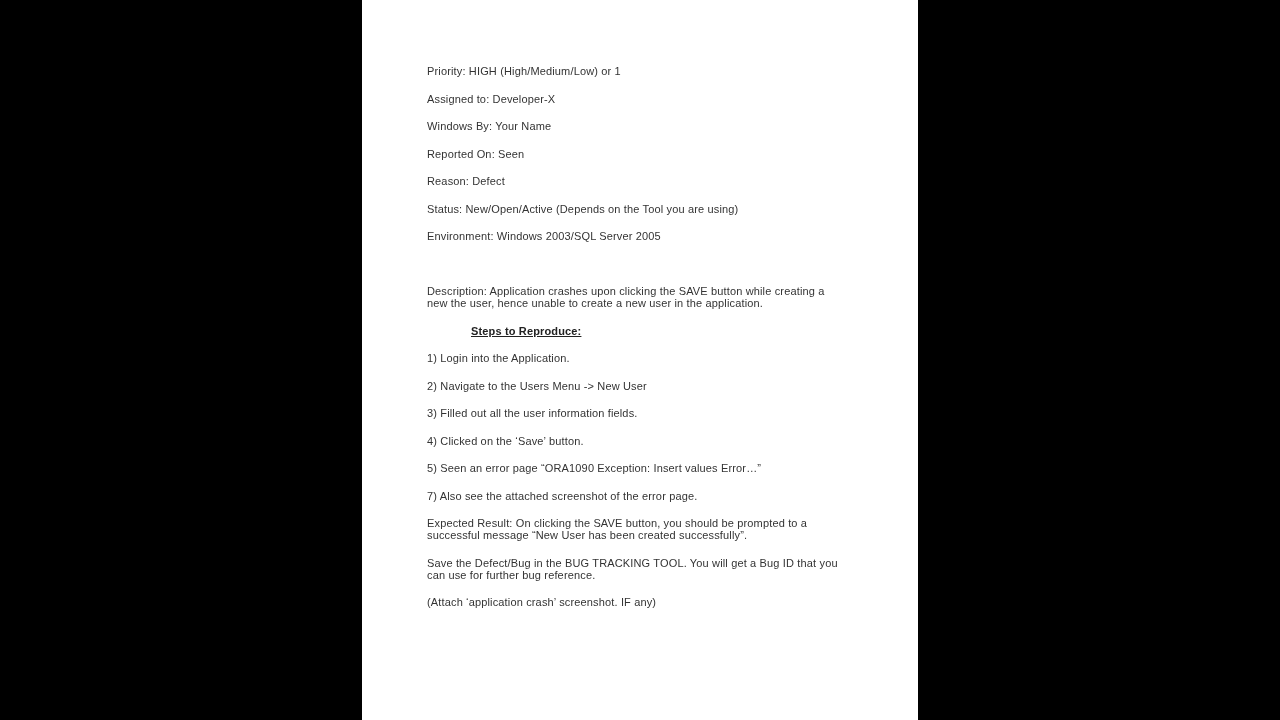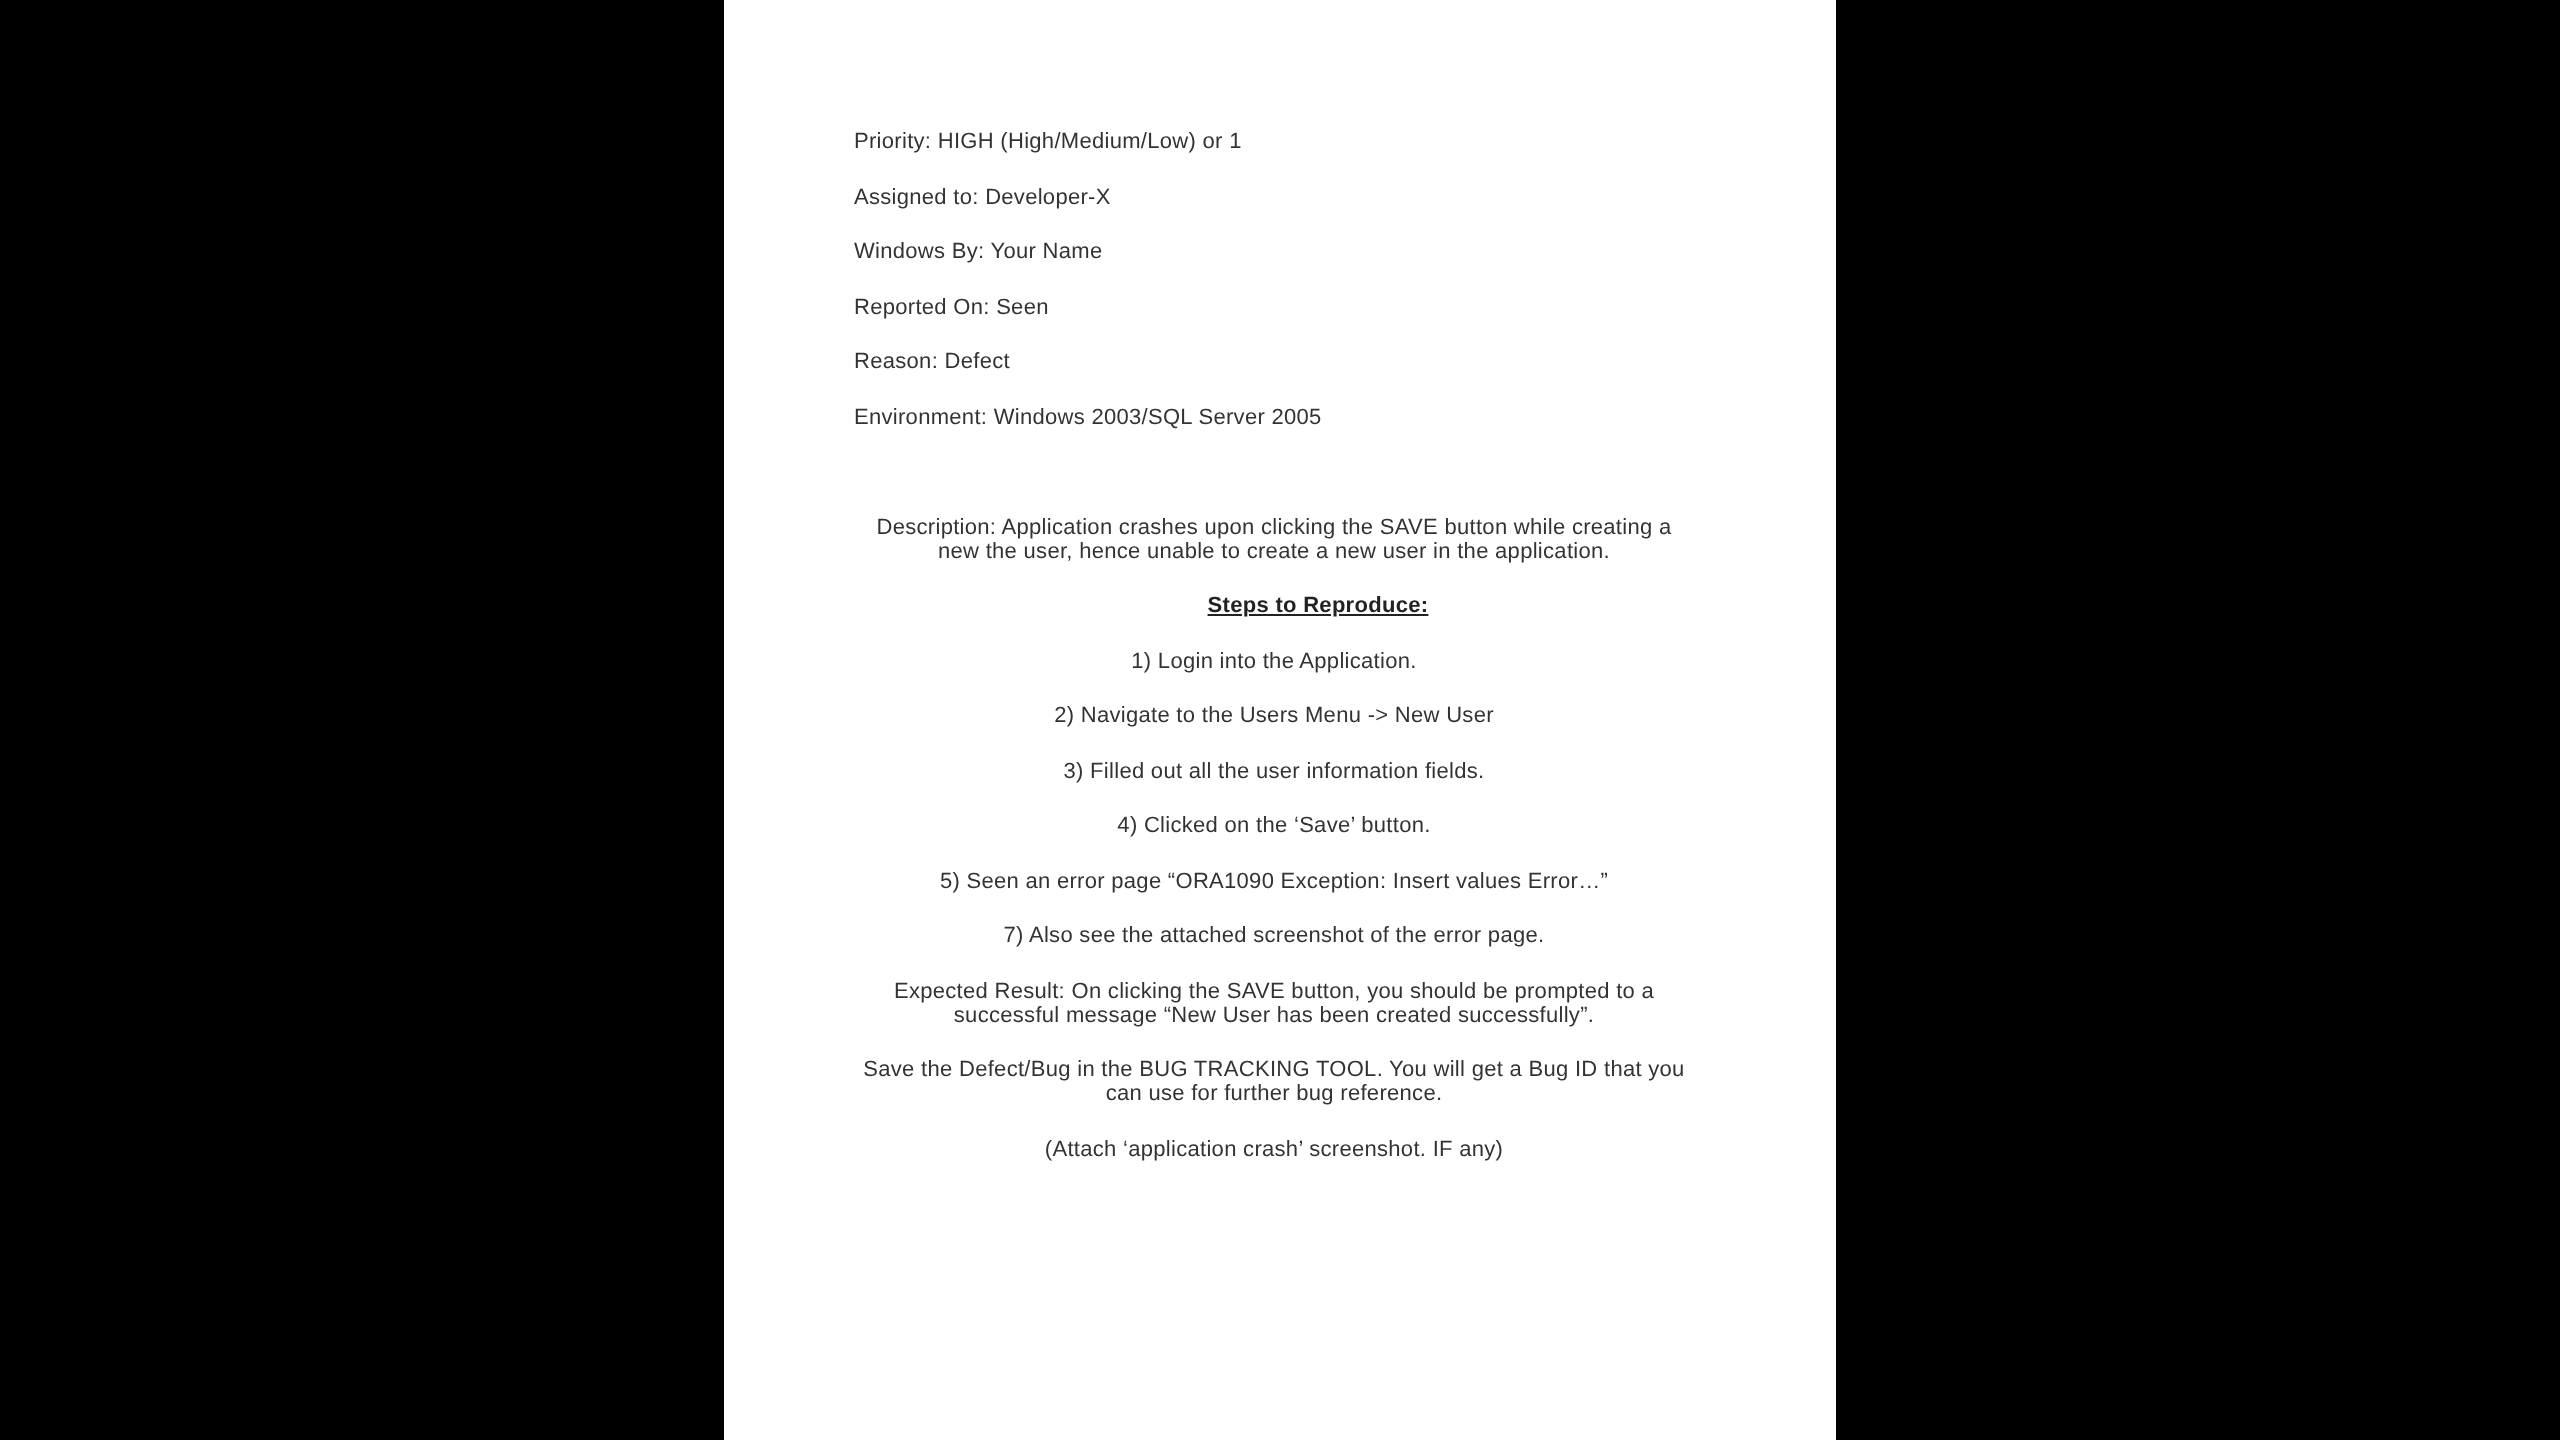--- a/index.html
+++ b/index.html
@@ -32,21 +32,20 @@
       width: 420px;
       font-family: "Liberation Sans", sans-serif;
       font-size: 11px;
       line-height: 12px;
       color: #333333;
       letter-spacing: 0.15px;
     }
     .para {
       margin: 0 0 15.5px 0;
       white-space: normal;
-      text-align: center;
     }
     .field-line {
       margin: 0 0 15.5px 0;
       height: 12px;
     }
     .gap {
       height: 27.5px;
     }
     .heading {
       font-weight: bold;
@@ -76,20 +75,24 @@
       </div>
       <div class="field-line">
         <span>Reported On:</span>
         <span>Seen</span>
       </div>
       <div class="field-line">
         <span>Reason:</span>
         <span>Defect</span>
       </div>
       <div class="field-line">
+        <span>Status:</span>
+        <span>New/Open/Active (Depends on the Tool you are using)</span>
+      </div>
+      <div class="field-line">
         <span>Environment:</span>
         <span>Windows 2003/SQL Server 2005</span>
       </div>
 
       <div class="gap"></div>
 
       <p class="para">
         <span>Description:</span>
         <span>Application crashes upon clicking the SAVE button while creating a new the user, hence unable to create a new user in the application.</span>
       </p>

